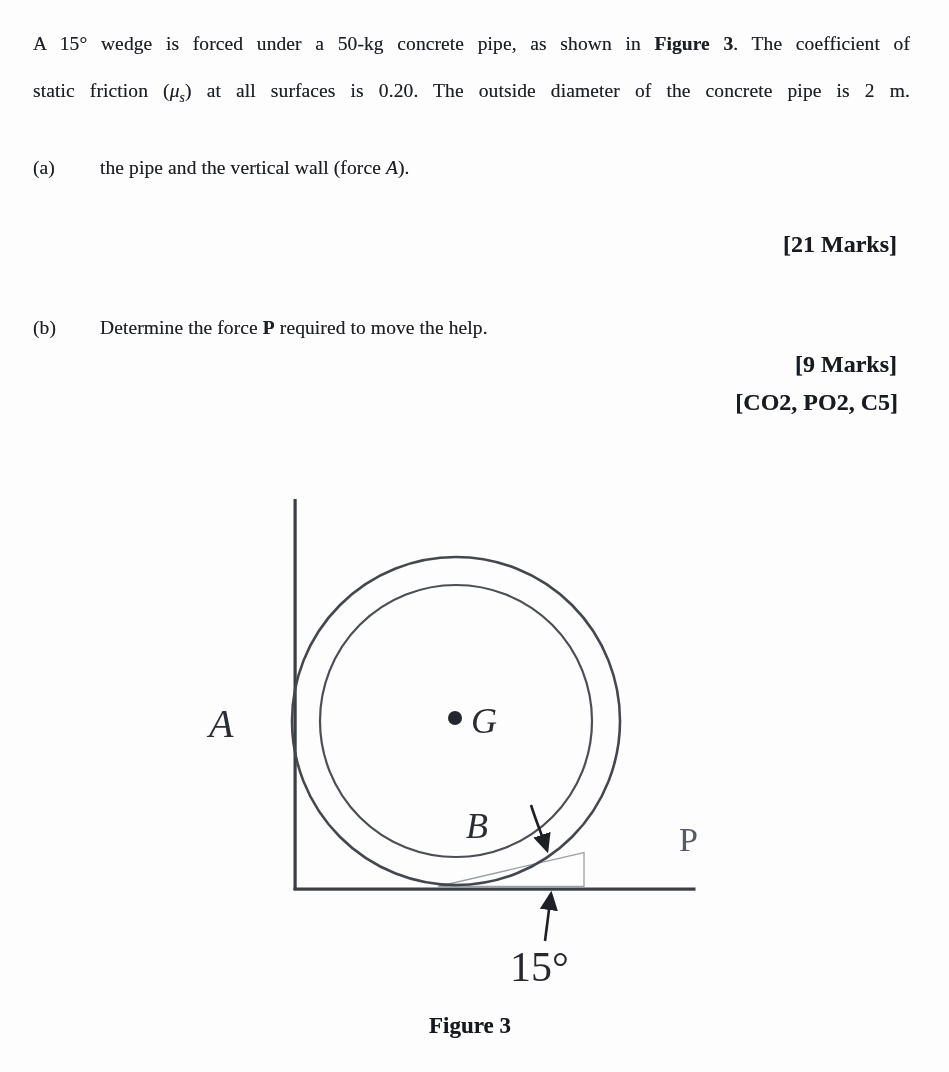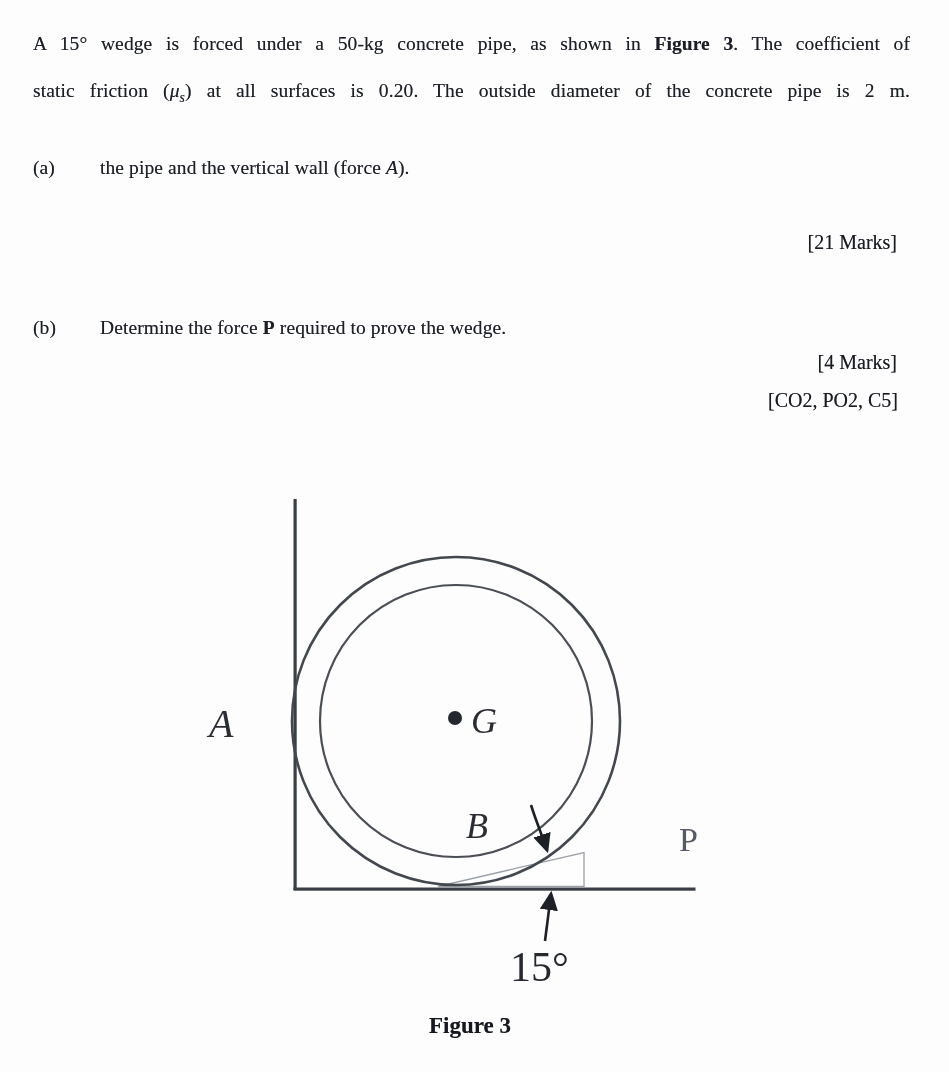--- a/index.html
+++ b/index.html
@@ -19,21 +19,21 @@
     color:#1c1f26;
     text-shadow:0 0 .6px rgba(28,31,38,.55);
     letter-spacing:.1px;
   }
   
   .jline { height:47px; overflow:hidden; text-align:justify;font-family:Liberation Serif, serif; }
   .jline::after { content:""; display:inline-block; width:100%; height:0; }
   .nline { height:47px; overflow:hidden; white-space:nowrap; }
   .marks {
     position:absolute;
-    font-size:20px; font-weight:normal;
+    font-size:24px; font-weight:bold;
     color:#181b21;
     text-shadow:0 0 .6px rgba(24,27,33,.55);
     white-space:nowrap;
   }
   .part-label { position:absolute; left:33px; width:60px; }
   .part-text  { position:absolute; left:100px; }
   #intro   { left:33px;  top:20px;  width:877px; }
   #pa      { top:144px; }
   #pa-text { width:798px; }
   #pb      { top:304px; }
@@ -65,24 +65,24 @@
     <div class="txt part-label" style="top:144px;">(a)</div>
     <div class="txt part-text" id="pa-text" style="top:144px;">
       <div class="nline"><span>the pipe and the vertical wall (force </span><span class="ital">A</span><span>).</span></div>
     </div>
   </div>
   <div id="marks-a" class="marks">[21 Marks]</div>
 
   <div id="pb">
     <div class="txt part-label" style="top:304px;">(b)</div>
     <div class="txt part-text" id="pb-text" style="top:304px;">
-      <div class="nline"><span>Determine the force </span><span class="bold">P</span><span> required to prove the wedge.</span></div>
+      <div class="nline"><span>Determine the force </span><span class="bold">P</span><span> required to move the help.</span></div>
     </div>
   </div>
-  <div id="marks-b" class="marks">[4 Marks]</div>
+  <div id="marks-b" class="marks">[9 Marks]</div>
   <div id="outcomes" class="marks">[CO2, PO2, C5]</div>
 
   <svg id="fig-svg" viewBox="200 485 520 520" xmlns="http://www.w3.org/2000/svg">
     <defs>
       <filter id="speck" x="-2%" y="-2%" width="104%" height="104%">
         <feTurbulence type="fractalNoise" baseFrequency="0.55" numOctaves="3" seed="11" result="n"></feTurbulence>
         <feColorMatrix in="n" type="matrix" values="0 0 0 0 0  0 0 0 0 0  0 0 0 0 0  0 0 0 1.6 -0.45" result="a"></feColorMatrix>
         <feComposite in="a" in2="SourceAlpha" operator="in" result="clip"></feComposite>
         <feFlood flood-color="#6b717a" flood-opacity="0.85" result="f"></feFlood>
         <feComposite in="f" in2="clip" operator="in" result="spk"></feComposite>

